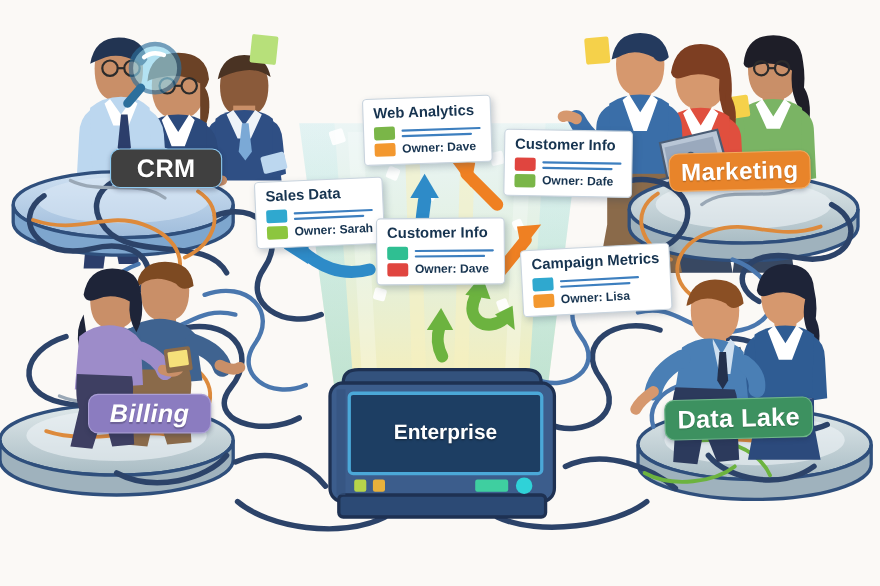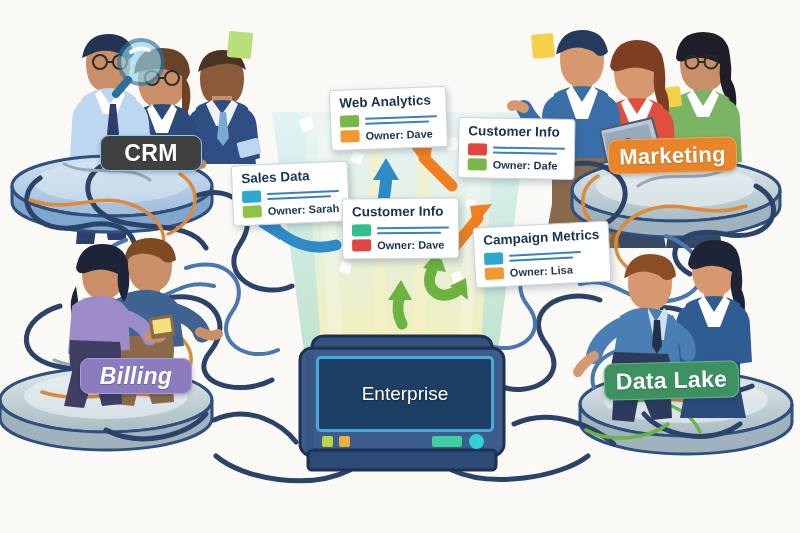--- a/index.html
+++ b/index.html
@@ -58,21 +58,21 @@
   #card-sales{left:232px;top:163px;transform:rotate(-2.5deg);}
   #card-cust-c{left:342px;top:198px;transform:rotate(-0.5deg);}
   #card-camp{left:474px;top:224px;transform:rotate(-3deg);}
 
   
   #server{position:absolute;left:296px;top:330px;width:212px;height:148px;z-index:55;}
   #srv-screen{
     position:absolute;left:20px;top:26px;width:172px;height:70px;
     background:#1d3e63;border:3px solid #4ba8d8;border-radius:5px;
     display:flex;flex-direction:column;align-items:center;justify-content:center;
-    color:#ffffff;font-weight:normal;font-size:19px;line-height:1.16;
+    color:#ffffff;font-weight:bold;font-size:19px;line-height:1.16;
     text-shadow:0 1px 2px rgba(0,0,0,.45);
   }
   .srv-line{display:block;}
   #srv-leds{position:absolute;left:26px;top:106px;display:flex;gap:6px;}
   .led{width:11px;height:11px;border-radius:2px;}
   #srv-right{position:absolute;right:24px;top:104px;display:flex;align-items:center;gap:7px;}
   #srv-bar{width:30px;height:11px;border-radius:2px;background:#3fcfa0;}
   #srv-dot{width:15px;height:15px;border-radius:50%;background:#2fd2d8;}
 </style>
 </head>

